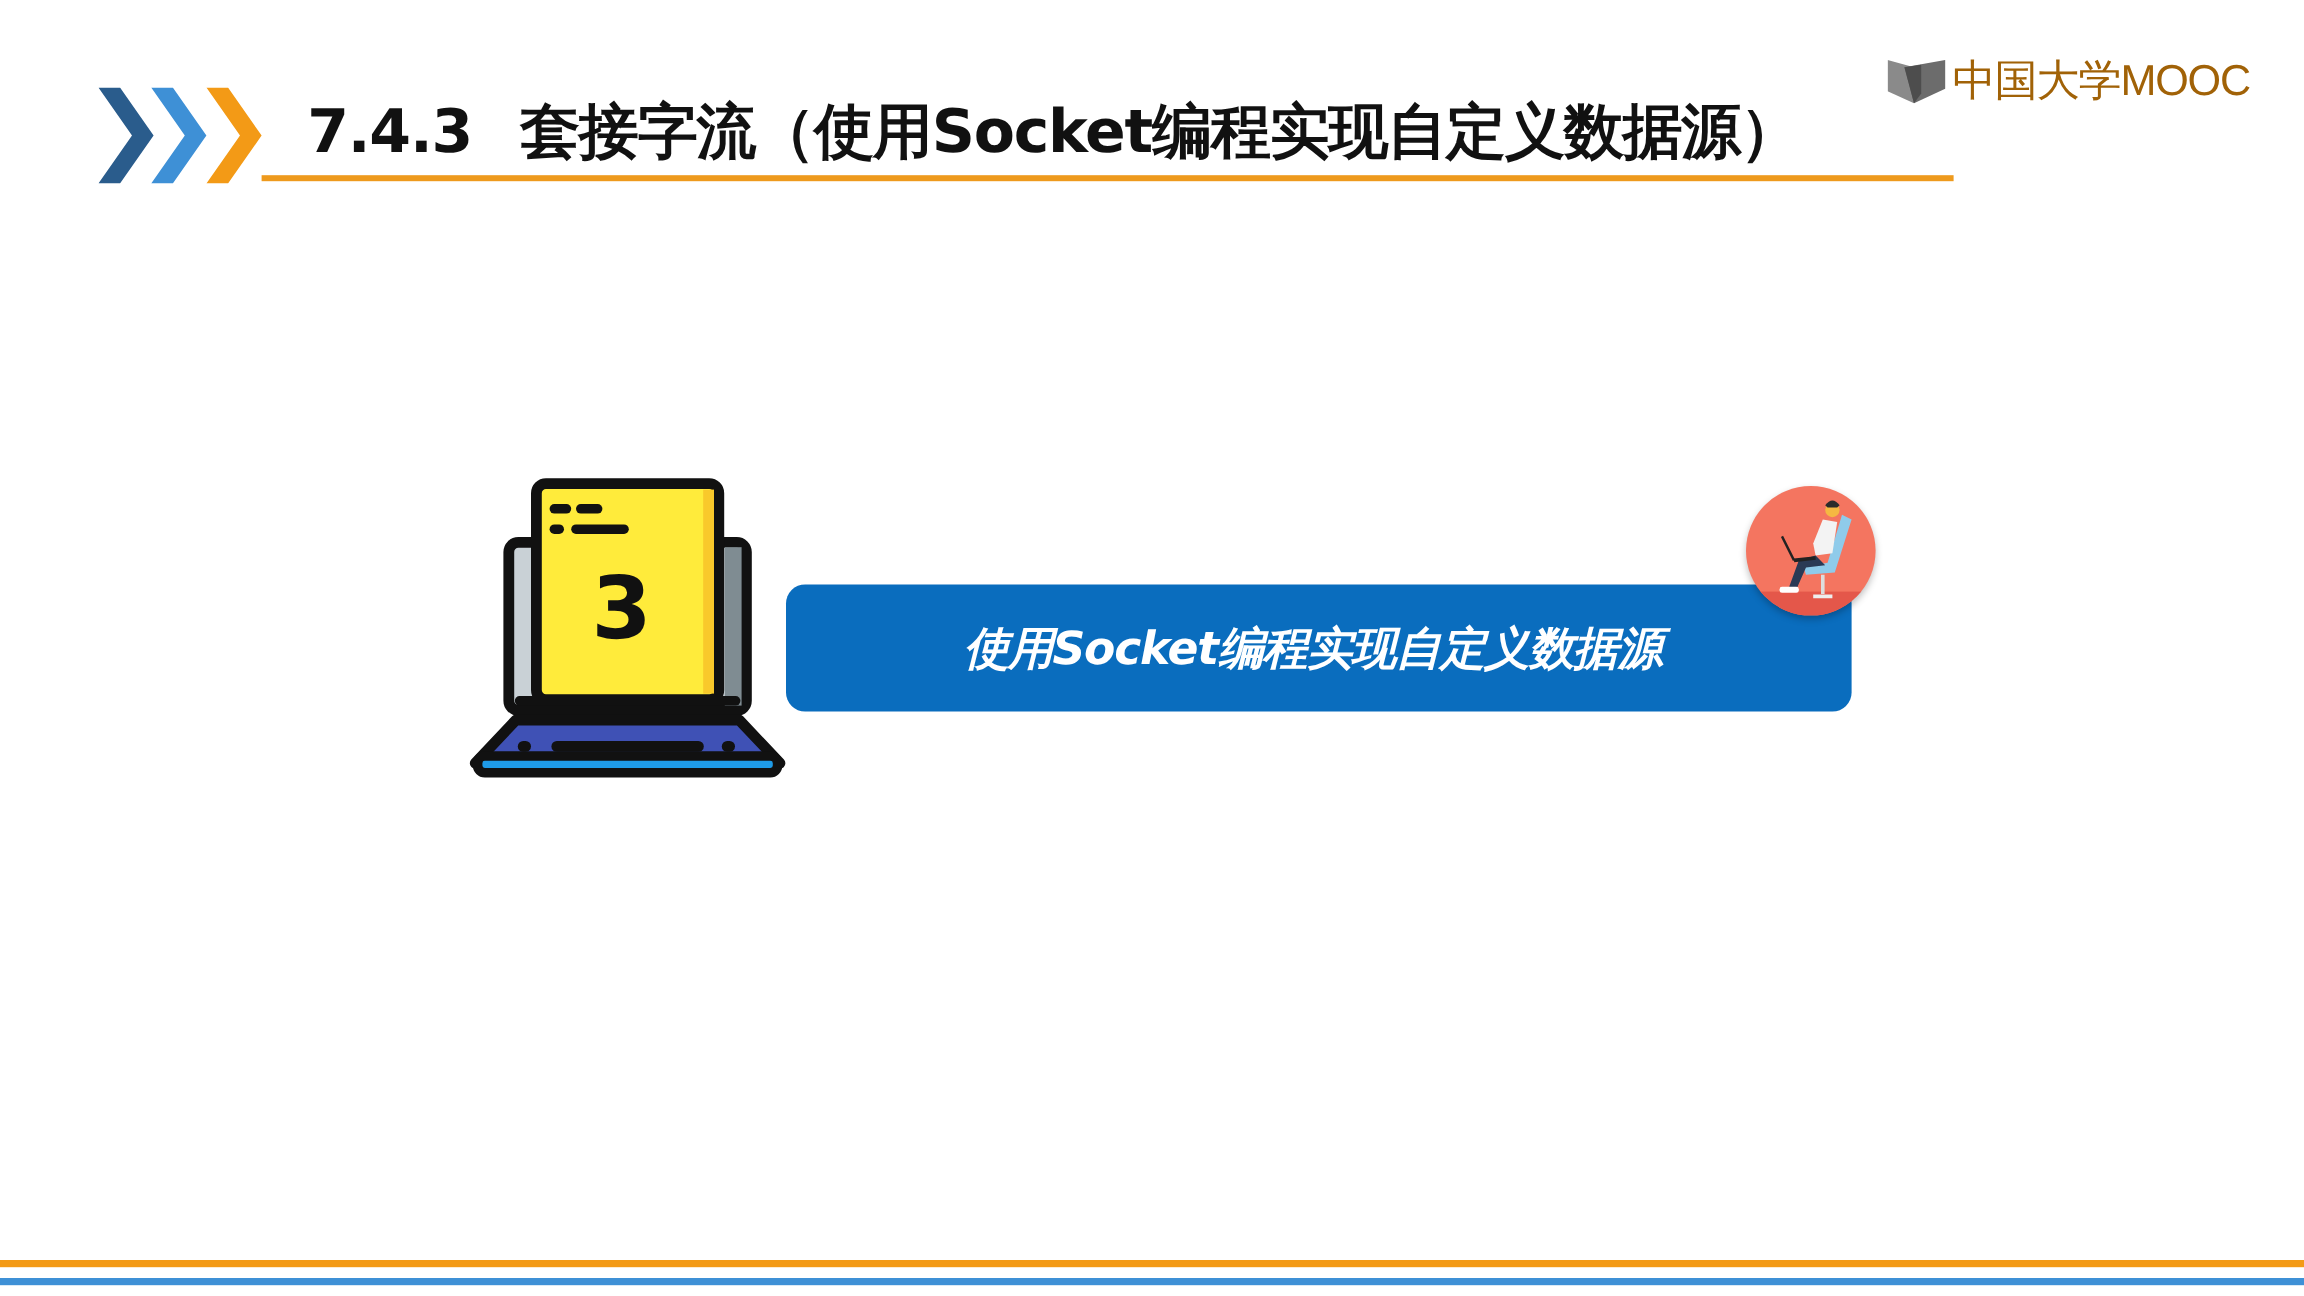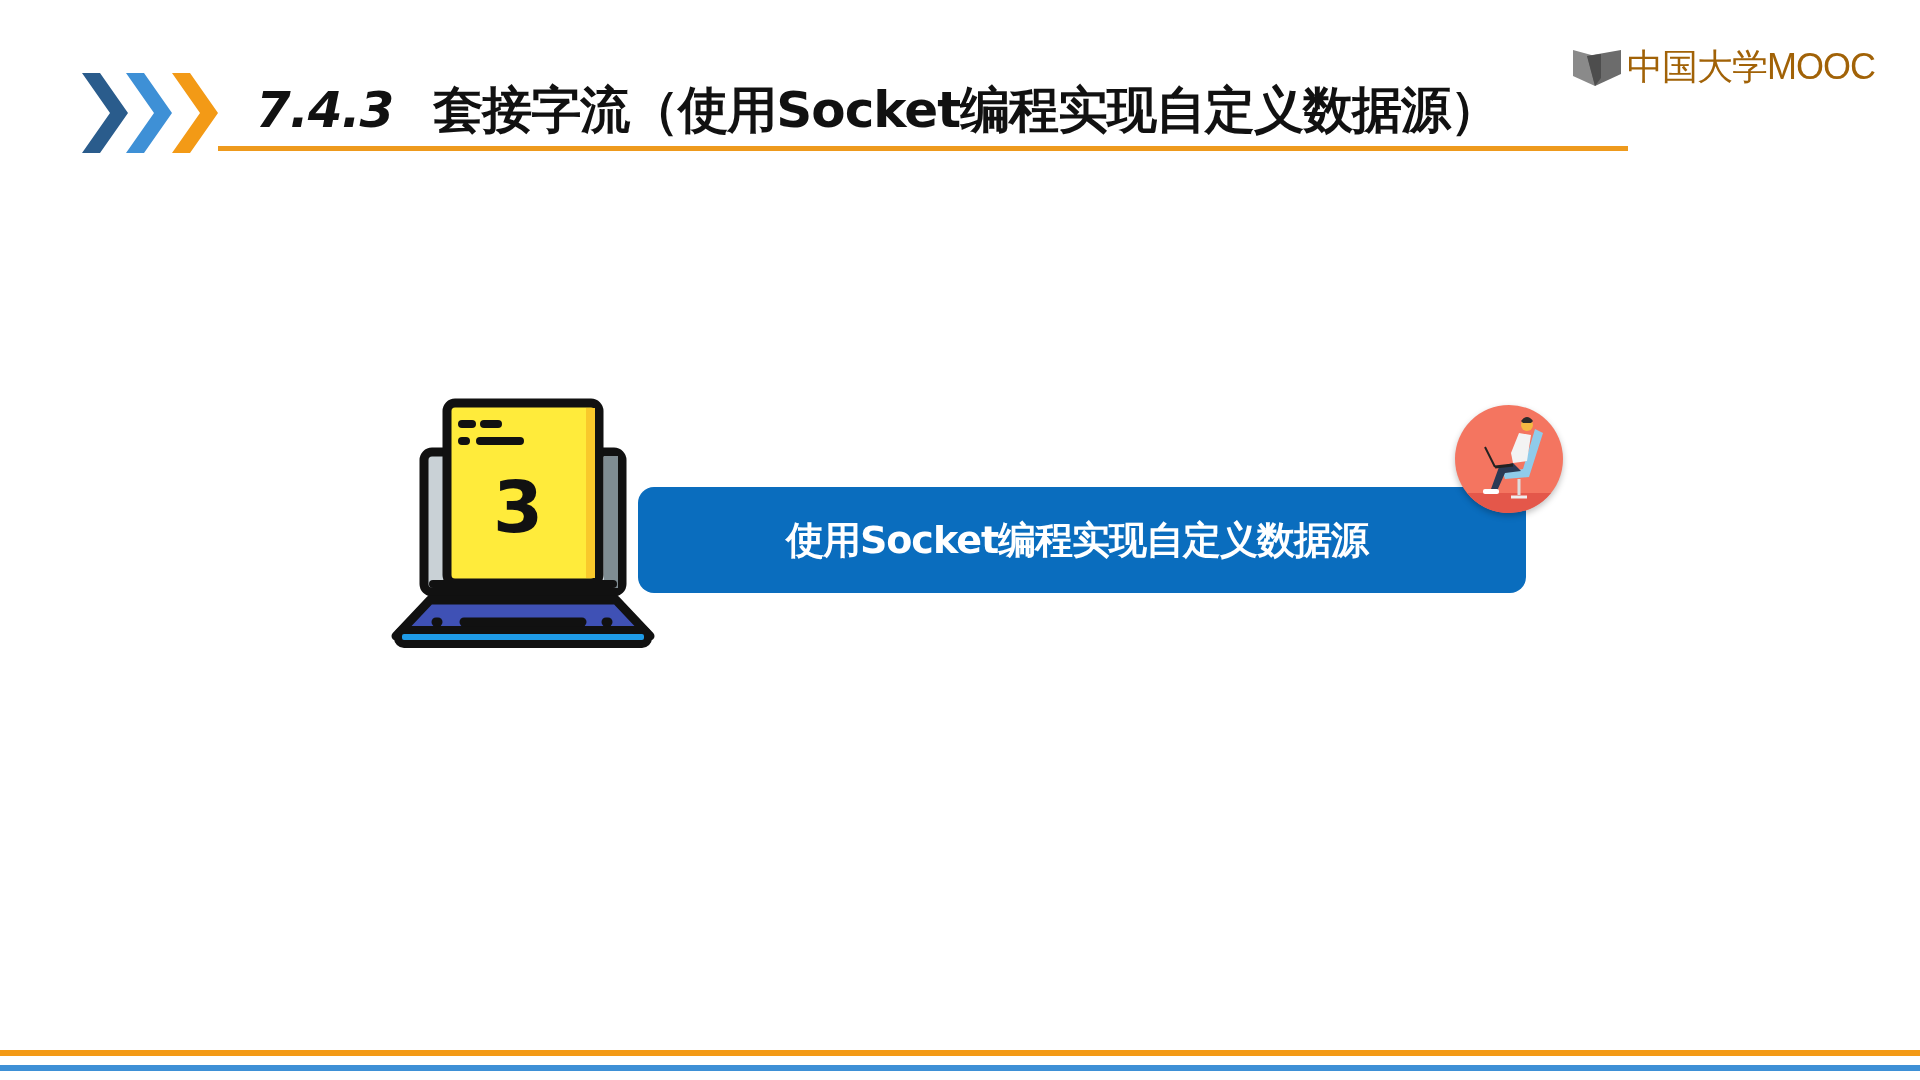--- a/index.html
+++ b/index.html
@@ -1,24 +1,24 @@
 <!DOCTYPE html>
 <html><head>
 <meta charset="utf-8">
 <style>
   html, body { margin: 0; padding: 0; }
   body { width: 1920px; height: 1080px; background: #ffffff; position: relative; overflow: hidden; font-family: "DejaVu Sans", "Liberation Sans", sans-serif; }
   .chevrons { position: absolute; left: 82px; top: 73px; width: 146px; height: 80px; }
   .title { position: absolute; left: 256px; top: 72px; font-size: 50px; font-weight: bold; color: #111; white-space: nowrap; letter-spacing: -1px; line-height: 76px; }
-  .title .num { margin-right: 40px; font-style: italic; }
+  .title .num { margin-right: 40px; }
   .title-rule { position: absolute; left: 218px; top: 146px; width: 1410px; height: 5px; background: #EE9A1D; }
   .logo { position: absolute; left: 1573px; top: 44px; height: 46px; display: flex; align-items: center; }
   .logo-text { font-family: "Liberation Sans", sans-serif; font-size: 36px; color: #a16207; letter-spacing: -1px; margin-left: 4px; }
   .laptop { position: absolute; left: 390px; top: 386px; width: 266px; height: 266px; }
-  .pill { position: absolute; left: 638px; top: 487px; width: 888px; height: 106px; background: #0A6DBE; border-radius: 16px; display: flex; align-items: center; justify-content: center; }
+  .pill { position: absolute; left: 655px; top: 487px; width: 888px; height: 106px; background: #0A6DBE; border-radius: 16px; display: flex; align-items: center; justify-content: center; font-style: italic; }
   .pill-text { color: #fff; font-size: 38px; font-weight: bold; letter-spacing: -1px; margin-right: 10px; }
   .avatar { position: absolute; left: 1455px; top: 405px; width: 108px; height: 108px; border-radius: 50%; background: #F47560; overflow: hidden; box-shadow: 0 3px 6px rgba(0,0,0,0.25); }
   .rule-orange { position: absolute; left: 0; top: 1050px; width: 1920px; height: 6px; background: #F39A16; }
   .rule-blue { position: absolute; left: 0; top: 1065px; width: 1920px; height: 6px; background: #3E90D6; }
 </style>
 </head>
 <body>
 
 <svg class="chevrons" viewBox="0 0 146 80">
   <polygon points="0,0 18,0 46,40 18,80 0,80 28,40" fill="#2A5C8C"></polygon>

